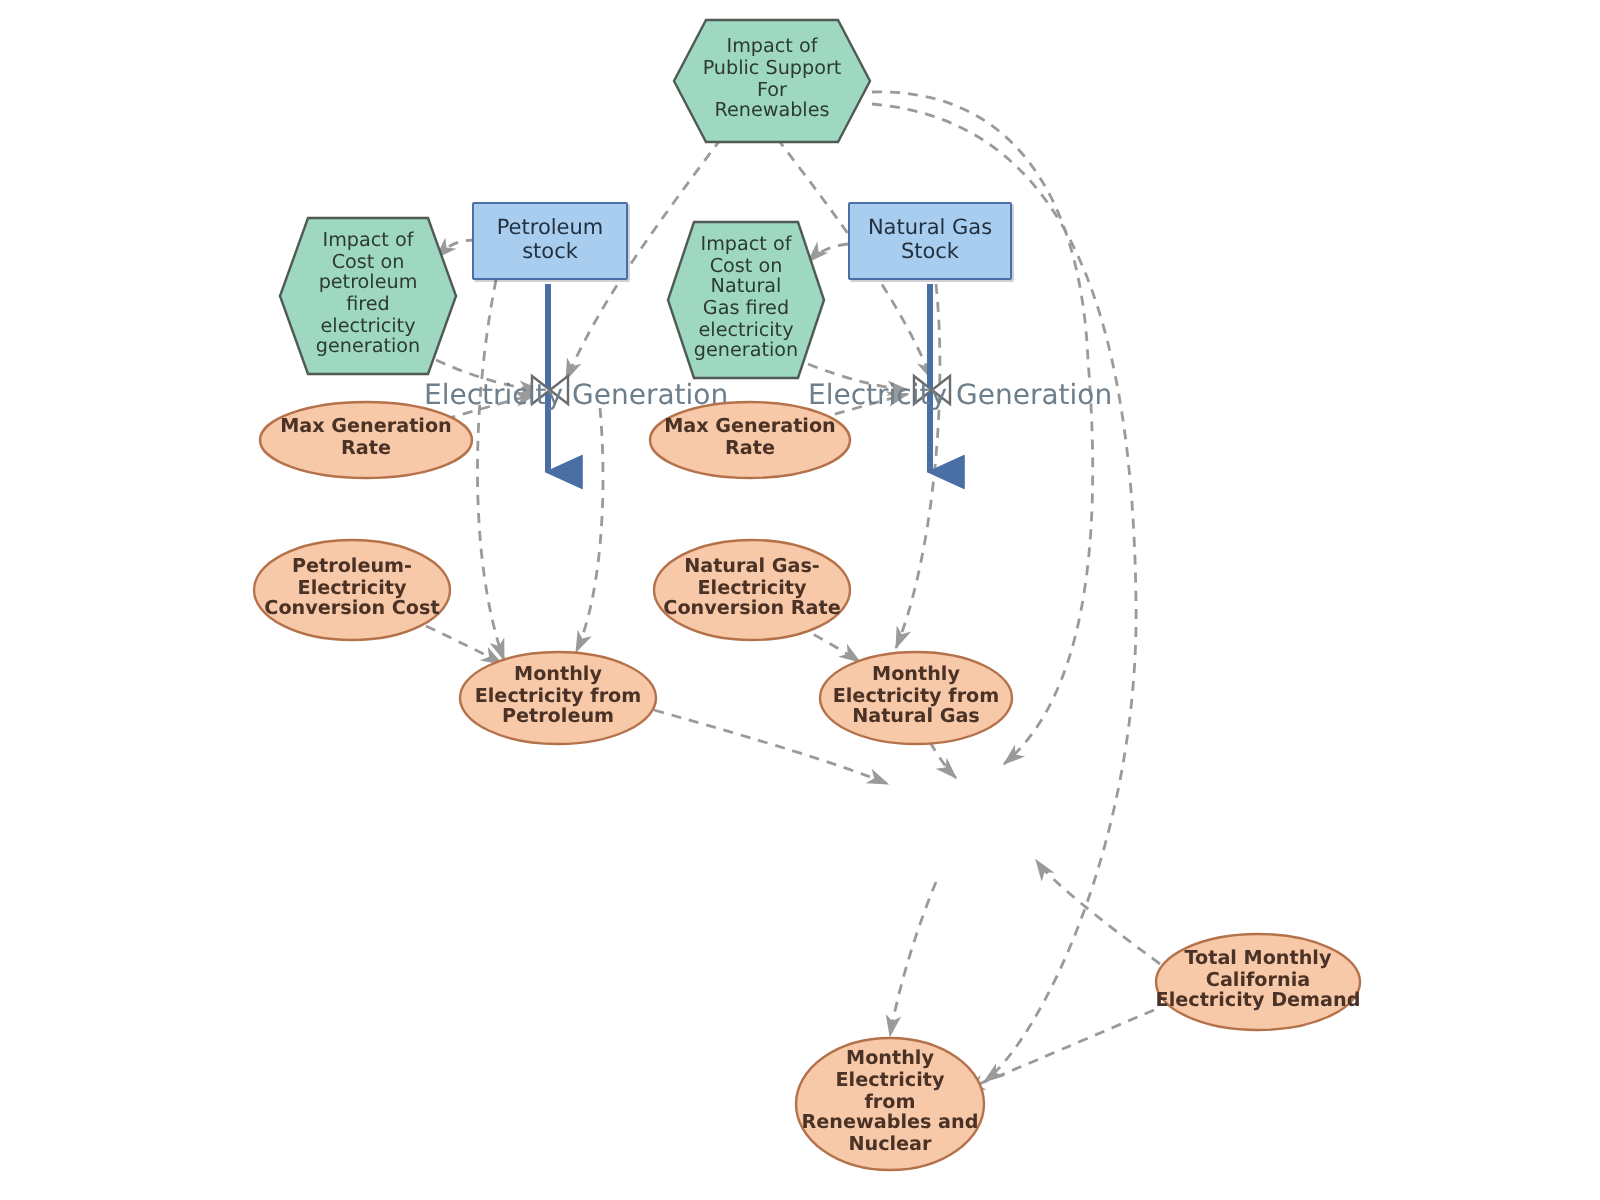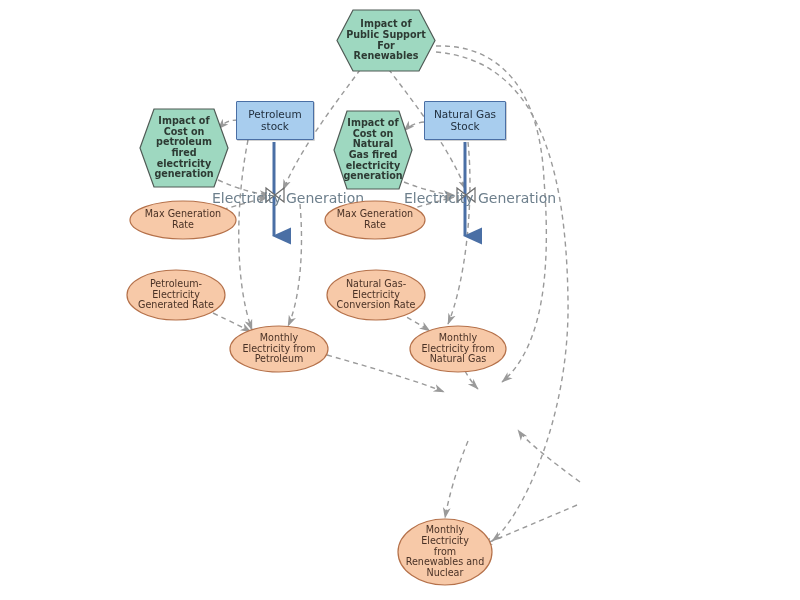--- a/index.html
+++ b/index.html
@@ -42,21 +42,20 @@
     background: #a8cdee;
     border: 1px solid #4a6fa5;
     color: #22303f;
     font-size: 10.5px;
     border-radius: 1px;
     box-shadow: 1px 1px 0 rgba(0,0,0,0.18);
   }
   
   .hexwrap {
     position: absolute;
-    font-weight: bold;
   }
   .hexwrap svg {
     position: absolute;
     left: 0;
     top: 0;
     overflow: visible;
   }
   .hexlabel {
     position: absolute;
     left: 0;
@@ -91,20 +90,21 @@
     height: 100%;
     display: flex;
     align-items: center;
     justify-content: center;
     text-align: center;
     font-size: 9.6px;
     color: #4a3226;
     line-height: 1.12;
     white-space: pre-line;
     pointer-events: none;
+    font-weight: bold;
   }
   
   .flow-label {
     position: absolute;
     font-size: 14px;
     color: #6d7f8c;
     white-space: nowrap;
   }
   .valve {
     position: absolute;
@@ -239,21 +239,21 @@
     <div class="elllabel">Max Generation
 Rate</div>
   </div>
 
   <div class="ellwrap" style="left:126px; top:269px; width:100px; height:52px;">
     <svg width="100" height="52" viewBox="0 0 100 52" xmlns="http://www.w3.org/2000/svg">
       <ellipse cx="50" cy="26" rx="49" ry="25" fill="#f7c9a8" stroke="#b5714a" stroke-width="1.2"></ellipse>
     </svg>
     <div class="elllabel">Petroleum-
 Electricity
-Generated Rate</div>
+Conversion Cost</div>
   </div>
 
   <div class="ellwrap" style="left:326px; top:269px; width:100px; height:52px;">
     <svg width="100" height="52" viewBox="0 0 100 52" xmlns="http://www.w3.org/2000/svg">
       <ellipse cx="50" cy="26" rx="49" ry="25" fill="#f7c9a8" stroke="#b5714a" stroke-width="1.2"></ellipse>
     </svg>
     <div class="elllabel">Natural Gas-
 Electricity
 Conversion Rate</div>
   </div>
@@ -270,20 +270,28 @@
   <div class="ellwrap" style="left:409px; top:325px; width:98px; height:48px;">
     <svg width="98" height="48" viewBox="0 0 98 48" xmlns="http://www.w3.org/2000/svg">
       <ellipse cx="49" cy="24" rx="48" ry="23" fill="#f7c9a8" stroke="#b5714a" stroke-width="1.2"></ellipse>
     </svg>
     <div class="elllabel">Monthly
 Electricity from
 Natural Gas</div>
   </div>
 
 
+  <div class="ellwrap" style="left:577px; top:466px; width:104px; height:50px;">
+    <svg width="104" height="50" viewBox="0 0 104 50" xmlns="http://www.w3.org/2000/svg">
+      <ellipse cx="52" cy="25" rx="51" ry="24" fill="#f7c9a8" stroke="#b5714a" stroke-width="1.2"></ellipse>
+    </svg>
+    <div class="elllabel">Total Monthly
+California
+Electricity Demand</div>
+  </div>
 
   <div class="ellwrap" style="left:397px; top:518px; width:96px; height:68px;">
     <svg width="96" height="68" viewBox="0 0 96 68" xmlns="http://www.w3.org/2000/svg">
       <ellipse cx="48" cy="34" rx="47" ry="33" fill="#f7c9a8" stroke="#b5714a" stroke-width="1.2"></ellipse>
     </svg>
     <div class="elllabel">Monthly
 Electricity
 from
 Renewables and
 Nuclear</div>

